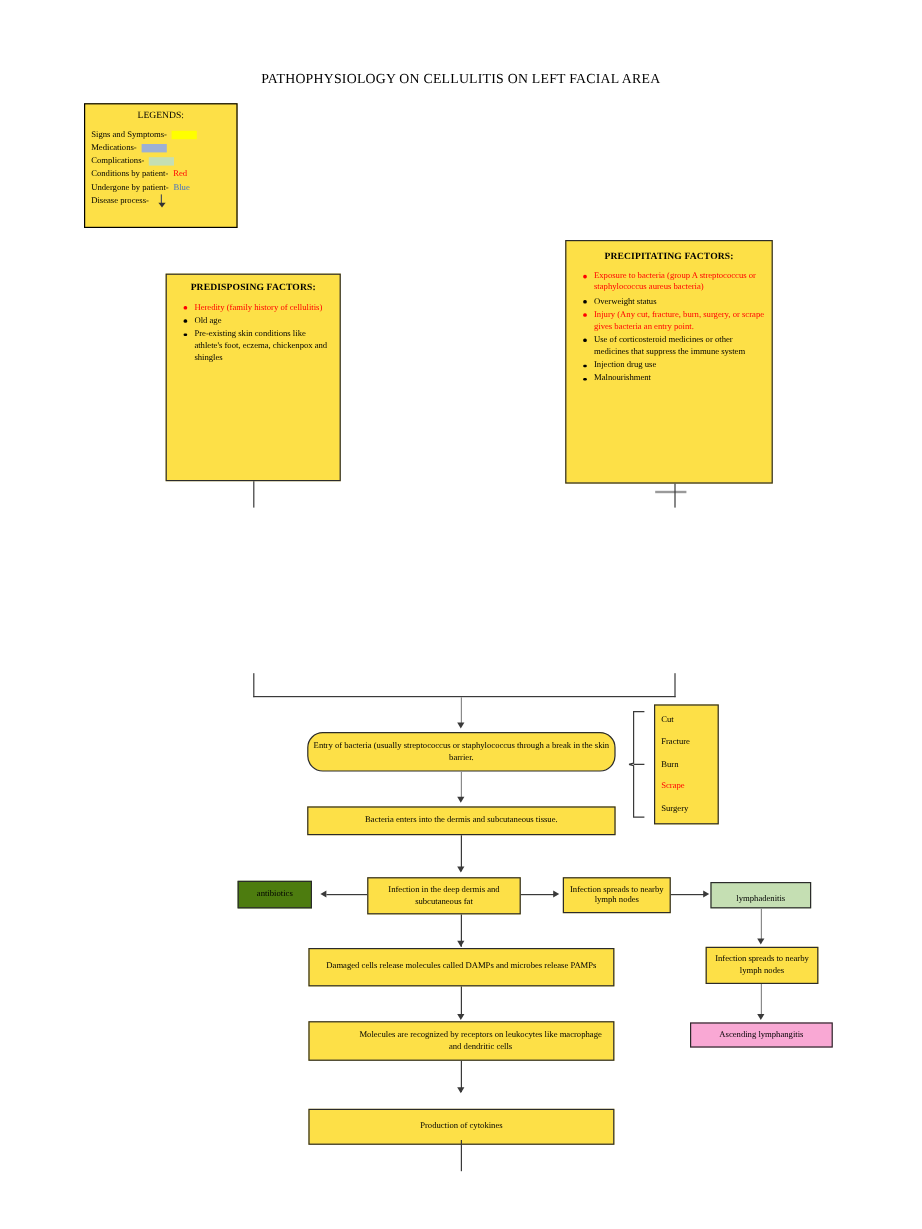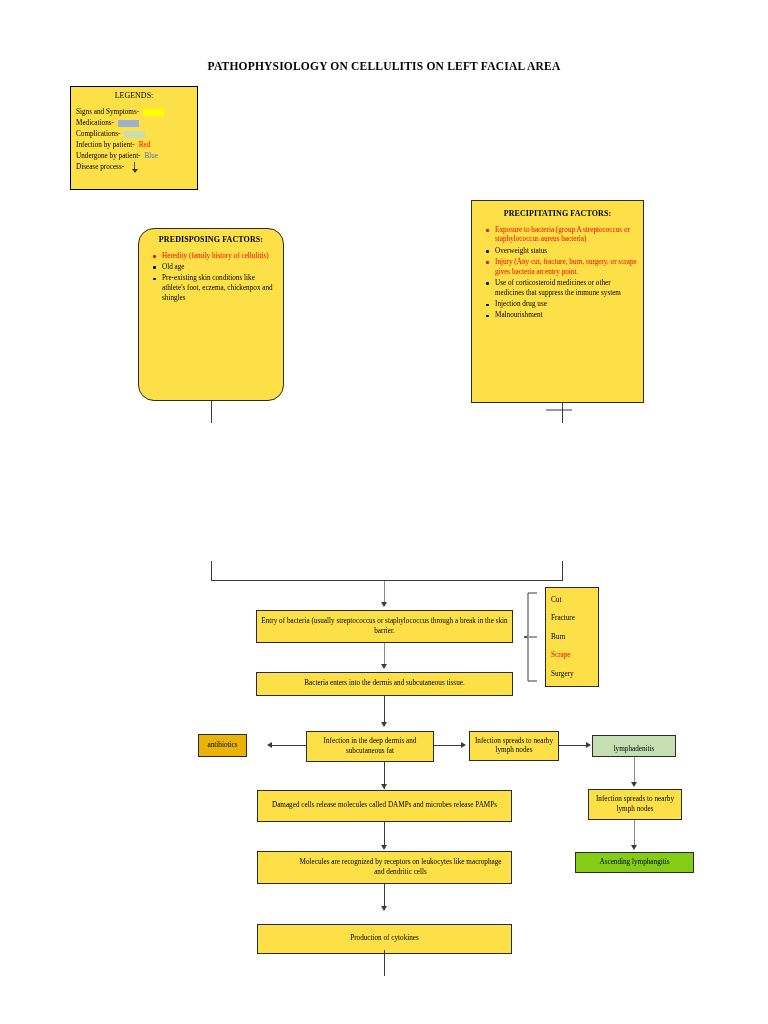--- a/index.html
+++ b/index.html
@@ -20,21 +20,21 @@
     overflow: hidden;
   }
 
   
   #doc-title {
     position: absolute;
     left: 0;
     top: 60px;
     width: 768px;
     text-align: center;
-    font-weight: bold;
+    font-weight: normal;
     font-size: 11.5px;
     letter-spacing: 0.2px;
   }
 
   
   .box {
     position: absolute;
     box-sizing: border-box;
     border: 1px solid #2b2b2b;
     background: #fde047;
@@ -104,21 +104,20 @@
     border-top: 4px solid #333;
   }
 
   
   #predisposing-box {
     left: 138px;
     top: 228px;
     width: 146px;
     height: 173px;
     padding: 6px 4px 4px 4px;
-    border-radius: 16px;
   }
   #precipitating-box {
     left: 471px;
     top: 200px;
     width: 173px;
     height: 203px;
     padding: 8px 4px 4px 4px;
   }
   .factors-title {
     text-align: center;
@@ -228,21 +227,21 @@
       <span class="legend-label">Medications-</span>
       <span class="legend-swatch" style="background:#9db0d4;"></span>
     </div>
 
     <div class="legend-row">
       <span class="legend-label">Complications-</span>
       <span class="legend-swatch" style="background:#c5dfb3;"></span>
     </div>
 
     <div class="legend-row">
-      <span class="legend-label">Infection by patient-</span>
+      <span class="legend-label">Conditions by patient-</span>
       <span class="legend-word red">Red</span>
     </div>
 
     <div class="legend-row">
       <span class="legend-label">Undergone by patient-</span>
       <span class="legend-word blue-txt">Blue</span>
     </div>
 
     <div class="legend-row">
       <span class="legend-label">Disease process-</span>
@@ -277,21 +276,21 @@
 
   <div class="vline" style="left:562px; top:403px; height:20px;"></div>
 
   <div class="vline" style="left:211px; top:561px; height:20px;"></div>
   <div class="vline" style="left:562px; top:561px; height:20px;"></div>
   <div class="hline" style="left:211px; top:580px; width:352px;"></div>
 
   <div class="vline light" style="left:384px; top:581px; height:24px;"></div>
   <div class="arrow-down" style="left:380.5px; top:602px;"></div>
 
-  <div class="box center-txt" id="entry-box" style="left:256px; top:610px; width:257px; height:33px;">
+  <div class="box center-txt" id="entry-box" style="left:256px; top:610px; width:257px; height:33px;border-radius:13px;">
     <span>Entry of bacteria (usually streptococcus or staphylococcus through a break in the skin barrier.</span>
   </div>
 
   <div class="box" id="injury-box">
     <div class="inj-item">Cut</div>
     <div class="inj-item">Fracture</div>
     <div class="inj-item">Burn</div>
     <div class="inj-item red">Scrape</div>
     <div class="inj-item">Surgery</div>
   </div>
@@ -307,21 +306,21 @@
     <span>Bacteria enters into the dermis and subcutaneous tissue.</span>
   </div>
 
   <div class="vline" style="left:384px; top:696px; height:30px;"></div>
   <div class="arrow-down" style="left:380.5px; top:722px;"></div>
 
   <div class="box center-txt" style="left:306px; top:731px; width:128px; height:31px;">
     <span>Infection in the deep dermis and subcutaneous fat</span>
   </div>
 
-  <div class="box center-txt" style="left:198px; top:734px; width:49px; height:23px; background:#eab308; border:1px solid #2b2b2b;">
+  <div class="box center-txt" style="left:198px; top:734px; width:62px; height:23px; background:#4d7c0f; border:1px solid #2b2b2b;">
     <span>antibiotics</span>
   </div>
 
   <div class="hline" style="left:272px; top:745px; width:34px;"></div>
   <div class="arrow-left" style="left:267px; top:741.5px;"></div>
 
   <div class="hline" style="left:434px; top:745px; width:30px;"></div>
   <div class="arrow-right" style="left:461px; top:741.5px;"></div>
 
   <div class="box center-txt" style="left:469px; top:731px; width:90px; height:30px;">
@@ -338,21 +337,21 @@
   <div class="vline light" style="left:634px; top:757px; height:28px;"></div>
   <div class="arrow-down" style="left:630.5px; top:782px;"></div>
 
   <div class="box center-txt" style="left:588px; top:789px; width:94px; height:31px;">
     <span>Infection spreads to nearby lymph nodes</span>
   </div>
 
   <div class="vline light" style="left:634px; top:820px; height:28px;"></div>
   <div class="arrow-down" style="left:630.5px; top:845px;"></div>
 
-  <div class="box center-txt" style="left:575px; top:852px; width:119px; height:21px; background:#84cc16; border:1px solid #2b2b2b;">
+  <div class="box center-txt" style="left:575px; top:852px; width:119px; height:21px; background:#f9a8d4; border:1px solid #2b2b2b;">
     <span>Ascending lymphangitis</span>
   </div>
 
   <div class="vline" style="left:384px; top:762px; height:27px;"></div>
   <div class="arrow-down" style="left:380.5px; top:784px;"></div>
 
   <div class="box center-txt" style="left:257px; top:790px; width:255px; height:32px;">
     <span>Damaged cells release molecules called DAMPs and microbes release PAMPs</span>
   </div>
 

